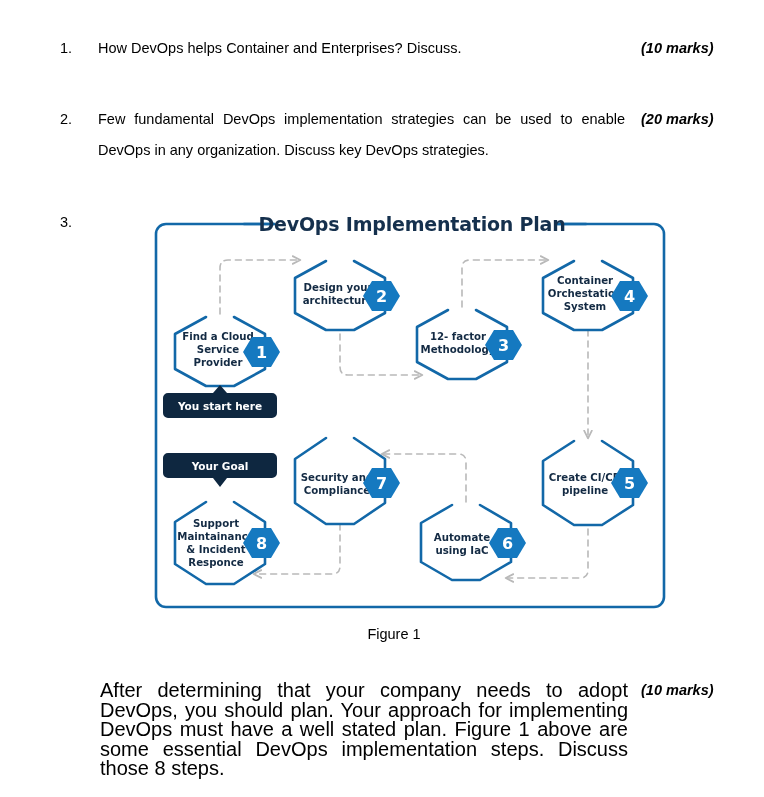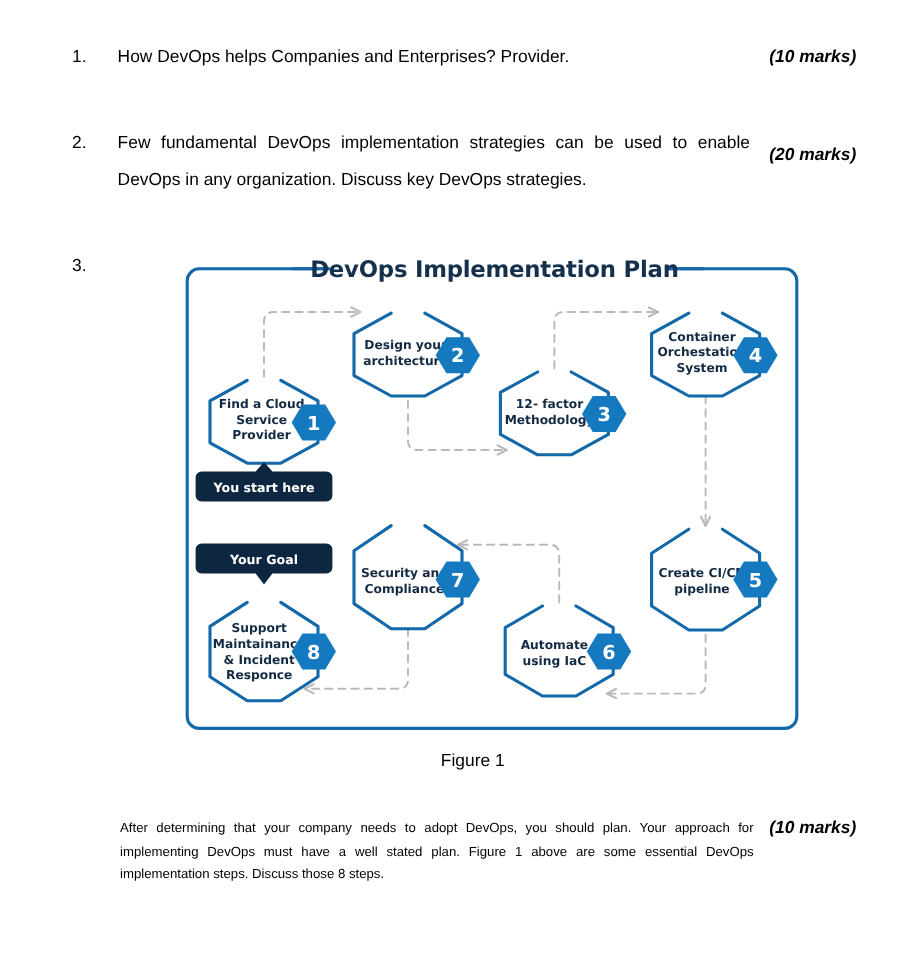--- a/index.html
+++ b/index.html
@@ -40,21 +40,21 @@
     font-style: italic;
     font-weight: bold;
     line-height: 31px;
     white-space: nowrap;
   }
 
   #q1 { left: 60px; top: 33px; width: 600px; }
   #q1-marks { left: 641px; top: 33px; }
 
   #q2 { left: 60px; top: 104px; width: 565px; }
-  #q2-marks { left: 641px; top: 104px; margin-top: 10px; }
+  #q2-marks { left: 641px; top: 104px; }
 
   #q3num {
     position: absolute;
     left: 60px;
     top: 207px;
     font-size: 14.5px;
     line-height: 31px;
   }
 
   
@@ -66,21 +66,21 @@
     text-align: center;
     font-size: 14.5px;
   }
 
   
   #q3-body {
     position: absolute;
     left: 100px;
     top: 681px;
     width: 528px;
-    font-size: 11px;
+    font-size: 20px;
     line-height: 19.5px;
     text-align: justify;
     text-align-last: left;
   }
   #q3-marks {
     position: absolute;
     left: 641px;
     top: 681px;
     font-size: 14.5px;
     font-style: italic;
@@ -122,21 +122,21 @@
     font-size: 10.5px;
     font-weight: bold;
     fill: #ffffff;
   }
 </style>
 </head>
 <body>
 
 <div class="q-row" id="q1">
   <div class="q-num">1.</div>
-  <div class="q-body">How DevOps helps Companies and Enterprises? Provider.</div>
+  <div class="q-body">How DevOps helps Container and Enterprises? Discuss.</div>
 </div>
 <div class="q-marks" id="q1-marks">(10 marks)</div>
 
 <div class="q-row" id="q2">
   <div class="q-num">2.</div>
   <div class="q-body justify">Few fundamental DevOps implementation strategies can be used to enable DevOps in any organization. Discuss key DevOps strategies.</div>
 </div>
 <div class="q-marks" id="q2-marks">(20 marks)</div>
 
 <div id="q3num">3.</div>

